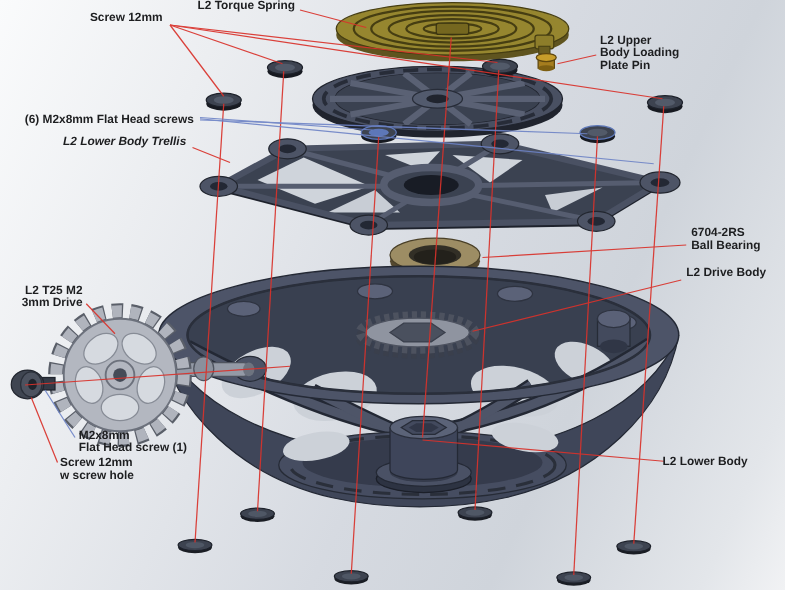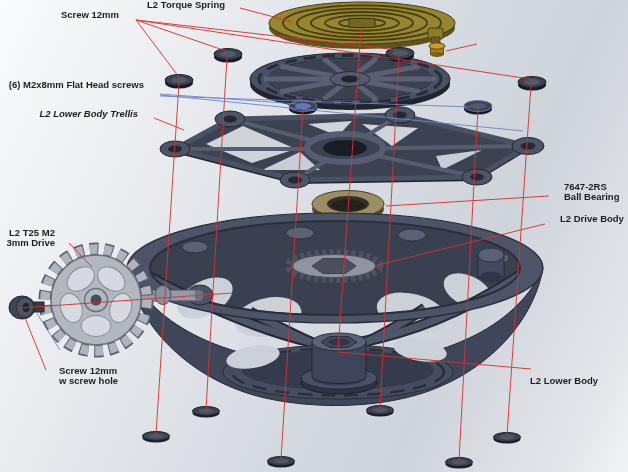--- a/index.html
+++ b/index.html
@@ -3,21 +3,21 @@
 <meta charset="utf-8">
 <style>
   html,body{margin:0;padding:0;background:#888;}
   #stage{
     position:relative;width:628px;height:472px;overflow:hidden;
     background:linear-gradient(115deg,#fafbfc 0%,#eceef1 22%,#d6dae1 55%,#cfd4db 72%,#e3e6ea 92%,#f1f2f4 100%);
     font-family:"Liberation Sans",sans-serif;
   }
   #stage svg{position:absolute;left:0;top:0;}
   .lbl{
-    position:absolute;display:flex;align-items:center;gap:14px;
+    position:absolute;display:flex;align-items:center;gap:3px;
     font-size:9.5px;line-height:10px;font-weight:bold;color:#1d1e20;
     white-space:nowrap;z-index:5;
   }
   .lbl .txt{display:flex;flex-direction:column;}
   .lbl.r .txt{text-align:right;}
   .tick{width:0;border-left:1.5px solid #d9322b;}
   .tick.blue{border-left-color:#6d83c6;}
 </style>
 </head>
 <body>
@@ -324,58 +324,73 @@
     <span class="tick"></span>
   </div>
 
   <div class="lbl r" style="right:494px;top:10px;">
     <div class="txt">
         <span>Screw 12mm</span>
       </div>
     <span class="tick"></span>
   </div>
 
-
-  <div class="lbl r" style="right:469px;top:80px;">
+  <div class="lbl" style="left:476px;top:28px;">
+    <span class="tick"></span>
+    <div class="txt">
+      <span>L2 Upper</span>
+      <span>Body Loading</span>
+      <span>Plate Pin</span>
+    </div>
+  </div>
+
+  <div class="lbl r" style="right:469px;top:91px;">
     <div class="txt">
         <span>(6) M2x8mm Flat Head screws</span>
       </div>
     <span class="tick blue"></span>
   </div>
 
   <div class="lbl r" style="right:475px;top:109px;font-style:italic;">
     <div class="txt">
         <span>L2 Lower Body Trellis</span>
       </div>
     <span class="tick"></span>
   </div>
 
   <div class="lbl" style="left:549px;top:182px;">
     <span class="tick"></span>
     <div class="txt">
-      <span>7647-2RS</span>
+      <span>6704-2RS</span>
       <span>Ball Bearing</span>
     </div>
   </div>
 
   <div class="lbl" style="left:545px;top:214px;">
     <span class="tick"></span>
     <div class="txt">
         <span>L2 Drive Body</span>
       </div>
   </div>
 
   <div class="lbl r" style="right:558px;top:228px;">
     <div class="txt">
       <span>L2 T25 M2</span>
       <span>3mm Drive</span>
     </div>
     <span class="tick"></span>
   </div>
 
+  <div class="lbl" style="left:59px;top:344px;">
+    <span class="tick blue"></span>
+    <div class="txt">
+      <span>M2x8mm</span>
+      <span>Flat Head screw (1)</span>
+    </div>
+  </div>
 
   <div class="lbl" style="left:44px;top:366px;">
     <span class="tick"></span>
     <div class="txt">
       <span>Screw 12mm</span>
       <span>w screw hole</span>
     </div>
   </div>
 
   <div class="lbl" style="left:530px;top:362px;flex-direction:column;">

